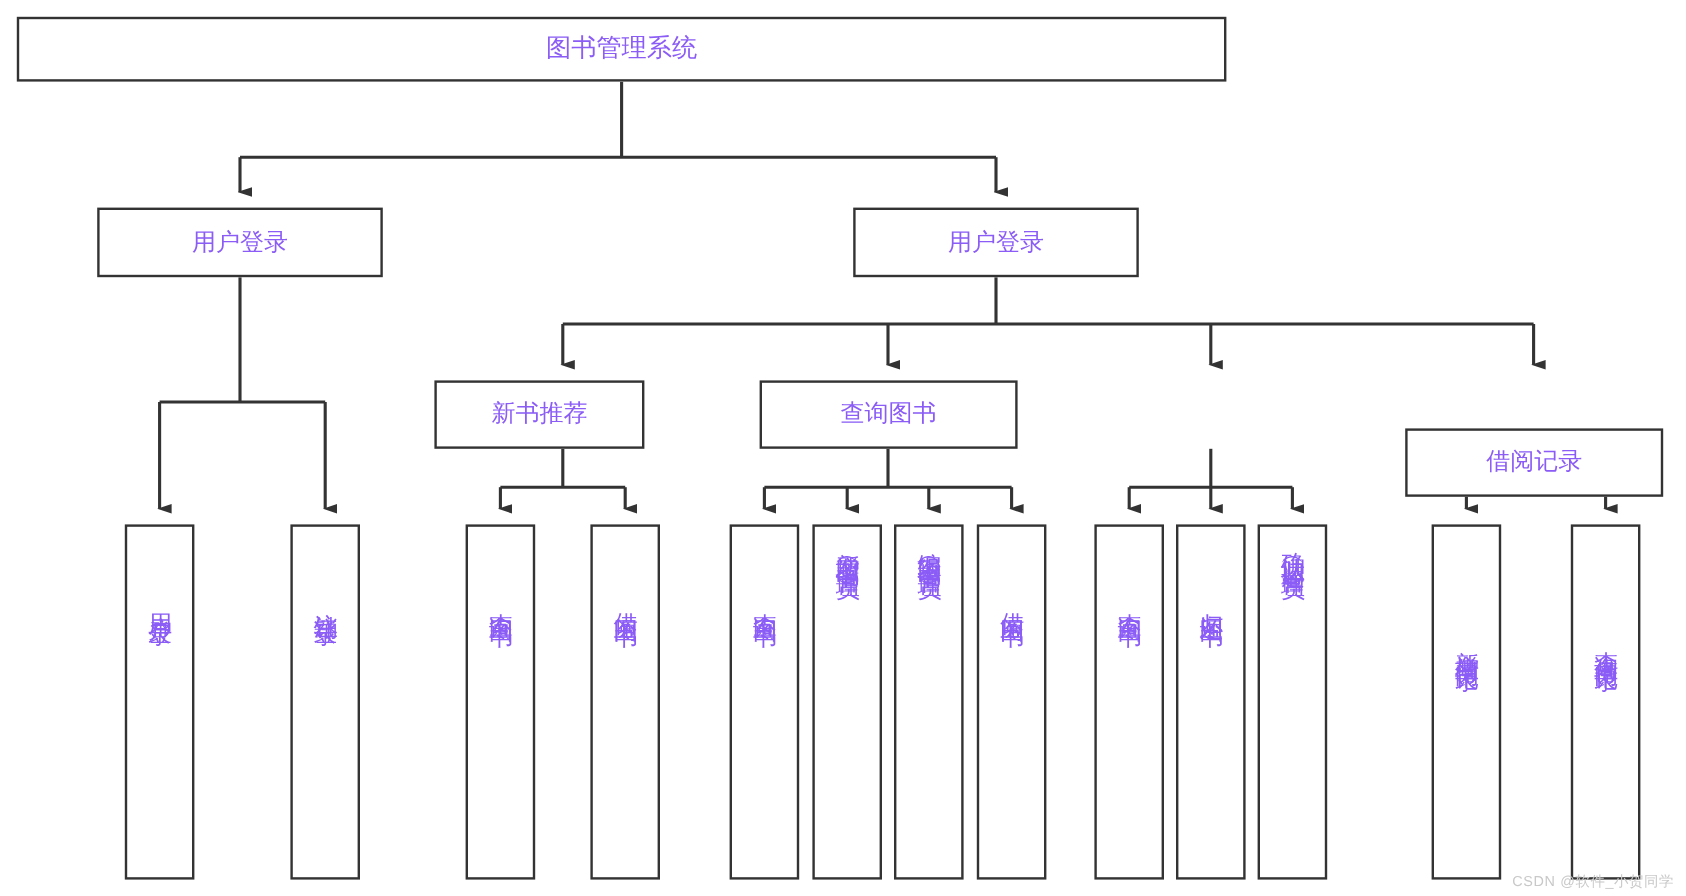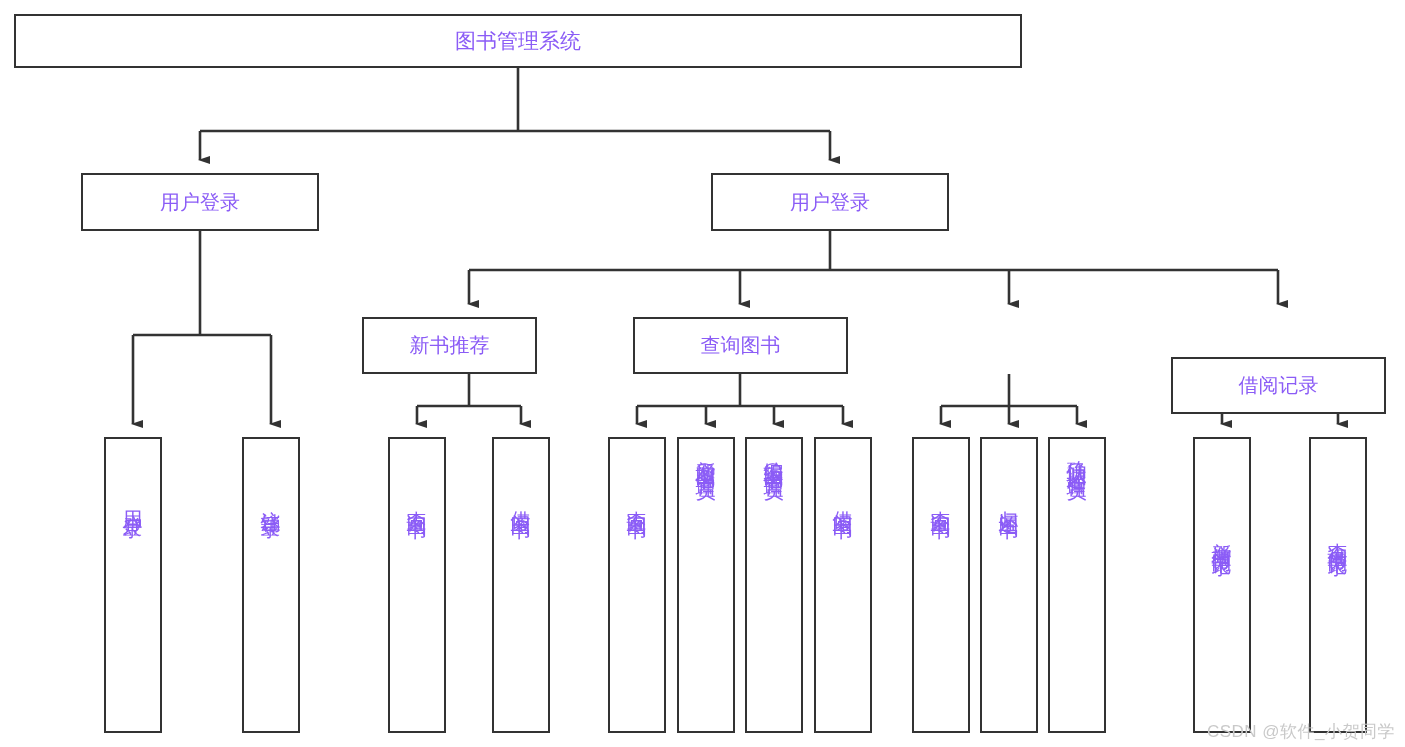--- a/index.html
+++ b/index.html
@@ -63,21 +63,21 @@
     margin-top: 6px;
   }
   .node.leaf.tall-text .node-label { margin-top: 2px; }
   .node.leaf.mid-text .node-label { margin-top: 52px; }
   .node.leaf.low-text .node-label { margin-top: 84px; }
   .watermark {
     position: absolute;
     right: 10px;
     bottom: 4px;
     color: #c9c9c9;
-    font-size: 17px;
+    font-size: 12px;
     font-family: "Liberation Sans", sans-serif;
     white-space: nowrap;
     z-index: 5;
     letter-spacing: 0.5px;
   }
 </style>
 </head>
 <body>
 
 <div id="diagram-root">

